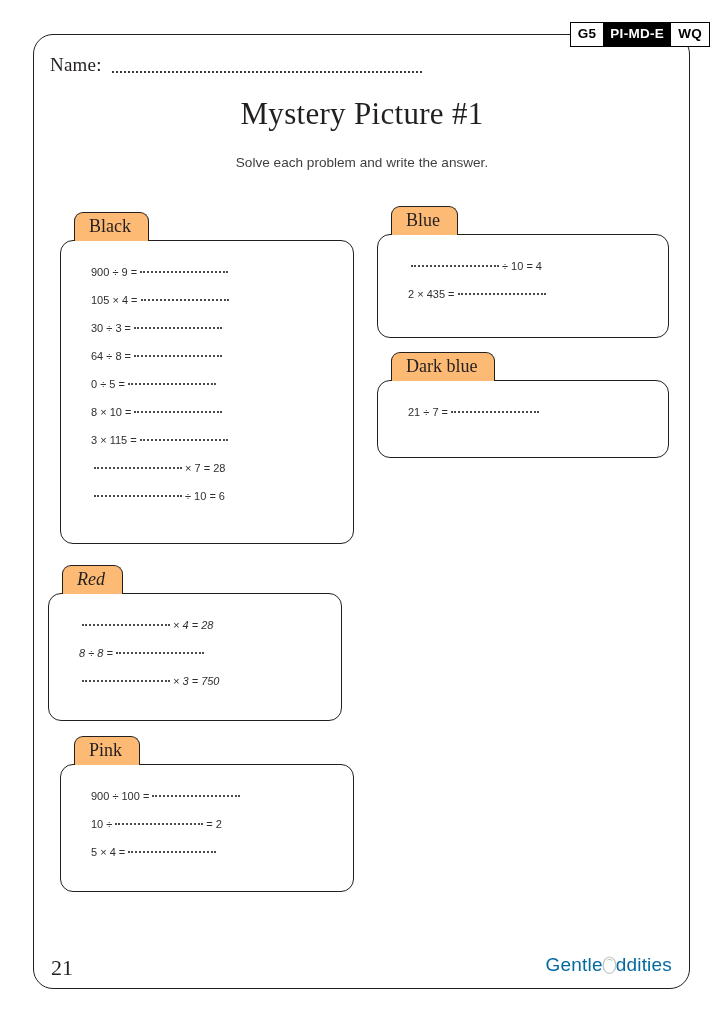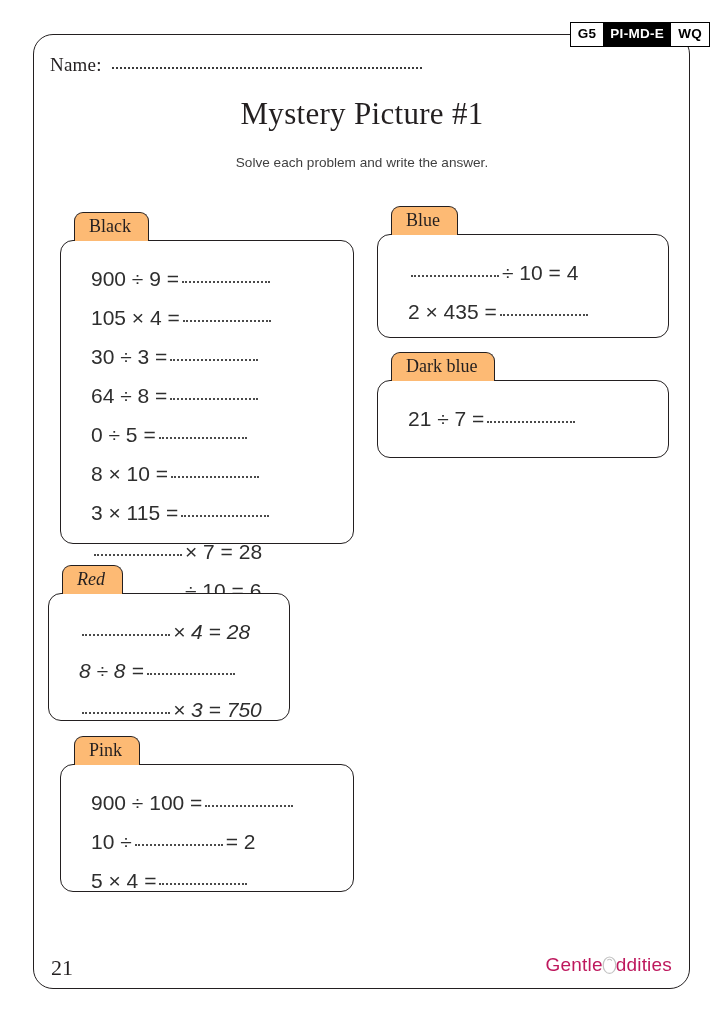--- a/index.html
+++ b/index.html
@@ -27,21 +27,21 @@
     border-radius: 20px;
     box-sizing: border-box;
   }
 
   
   #name-row {
     position: absolute;
     left: 50px;
     top: 54px;
     display: flex;
-    align-items: flex-start;
+    align-items: flex-end;
     gap: 10px;
   }
   #name-label {
     font-family: "Liberation Serif", serif;
     font-size: 19px;
     color: #231f20;
     letter-spacing: 0.2px;
   }
   .dotline {
     display: inline-block;
@@ -125,21 +125,21 @@
     background: #ffffff;
     margin-top: -1.6px;
     position: relative;
     z-index: 2;
     box-sizing: border-box;
   }
   .group-body-inner {
     padding: 22px 20px 22px 30px;
   }
   .problem {
-    font-size: 21px;
+    font-size: 11px;
     line-height: 1;
     color: #2e2e2e;
     white-space: nowrap;
     margin-bottom: 13px;
     display: flex;
     align-items: baseline;
     gap: 0;
   }
   .problem:last-child { margin-bottom: 0; }
   .blank {
@@ -150,21 +150,21 @@
     position: relative;
     top: -3px;
     margin: 0 3px;
   }
 
   
   #group-black { left: 60px;  top: 212px; width: 294px; }
   #group-black .group-body { width: 294px; height: 304px; }
 
   #group-red   { left: 48px;  top: 565px; width: 294px; font-style: italic; }
-  #group-red   .group-body { width: 242px; height: 128px; }
+  #group-red   .group-body { width: 294px; height: 128px; }
 
   #group-pink  { left: 60px;  top: 736px; width: 252px; }
   #group-pink  .group-body { width: 294px; height: 128px; }
 
   #group-blue      { left: 377px; top: 206px; width: 292px; }
   #group-blue .group-body { width: 292px; height: 104px; }
 
   #group-darkblue  { left: 377px; top: 352px; width: 292px; }
   #group-darkblue .group-body { width: 292px; height: 78px; }
 
@@ -177,21 +177,21 @@
     font-size: 22px;
     color: #231f20;
   }
   #brand-logo {
     position: absolute;
     right: 52px;
     top: 955px;
     display: flex;
     align-items: flex-start;
     font-size: 19px;
-    color: #be185d;
+    color: #0369a1;
     letter-spacing: 0.2px;
     line-height: 1;
   }
   #brand-egg {
     display: inline-block;
     position: relative;
     width: 15px;
     height: 19px;
     margin: 0 -1px;
   }

